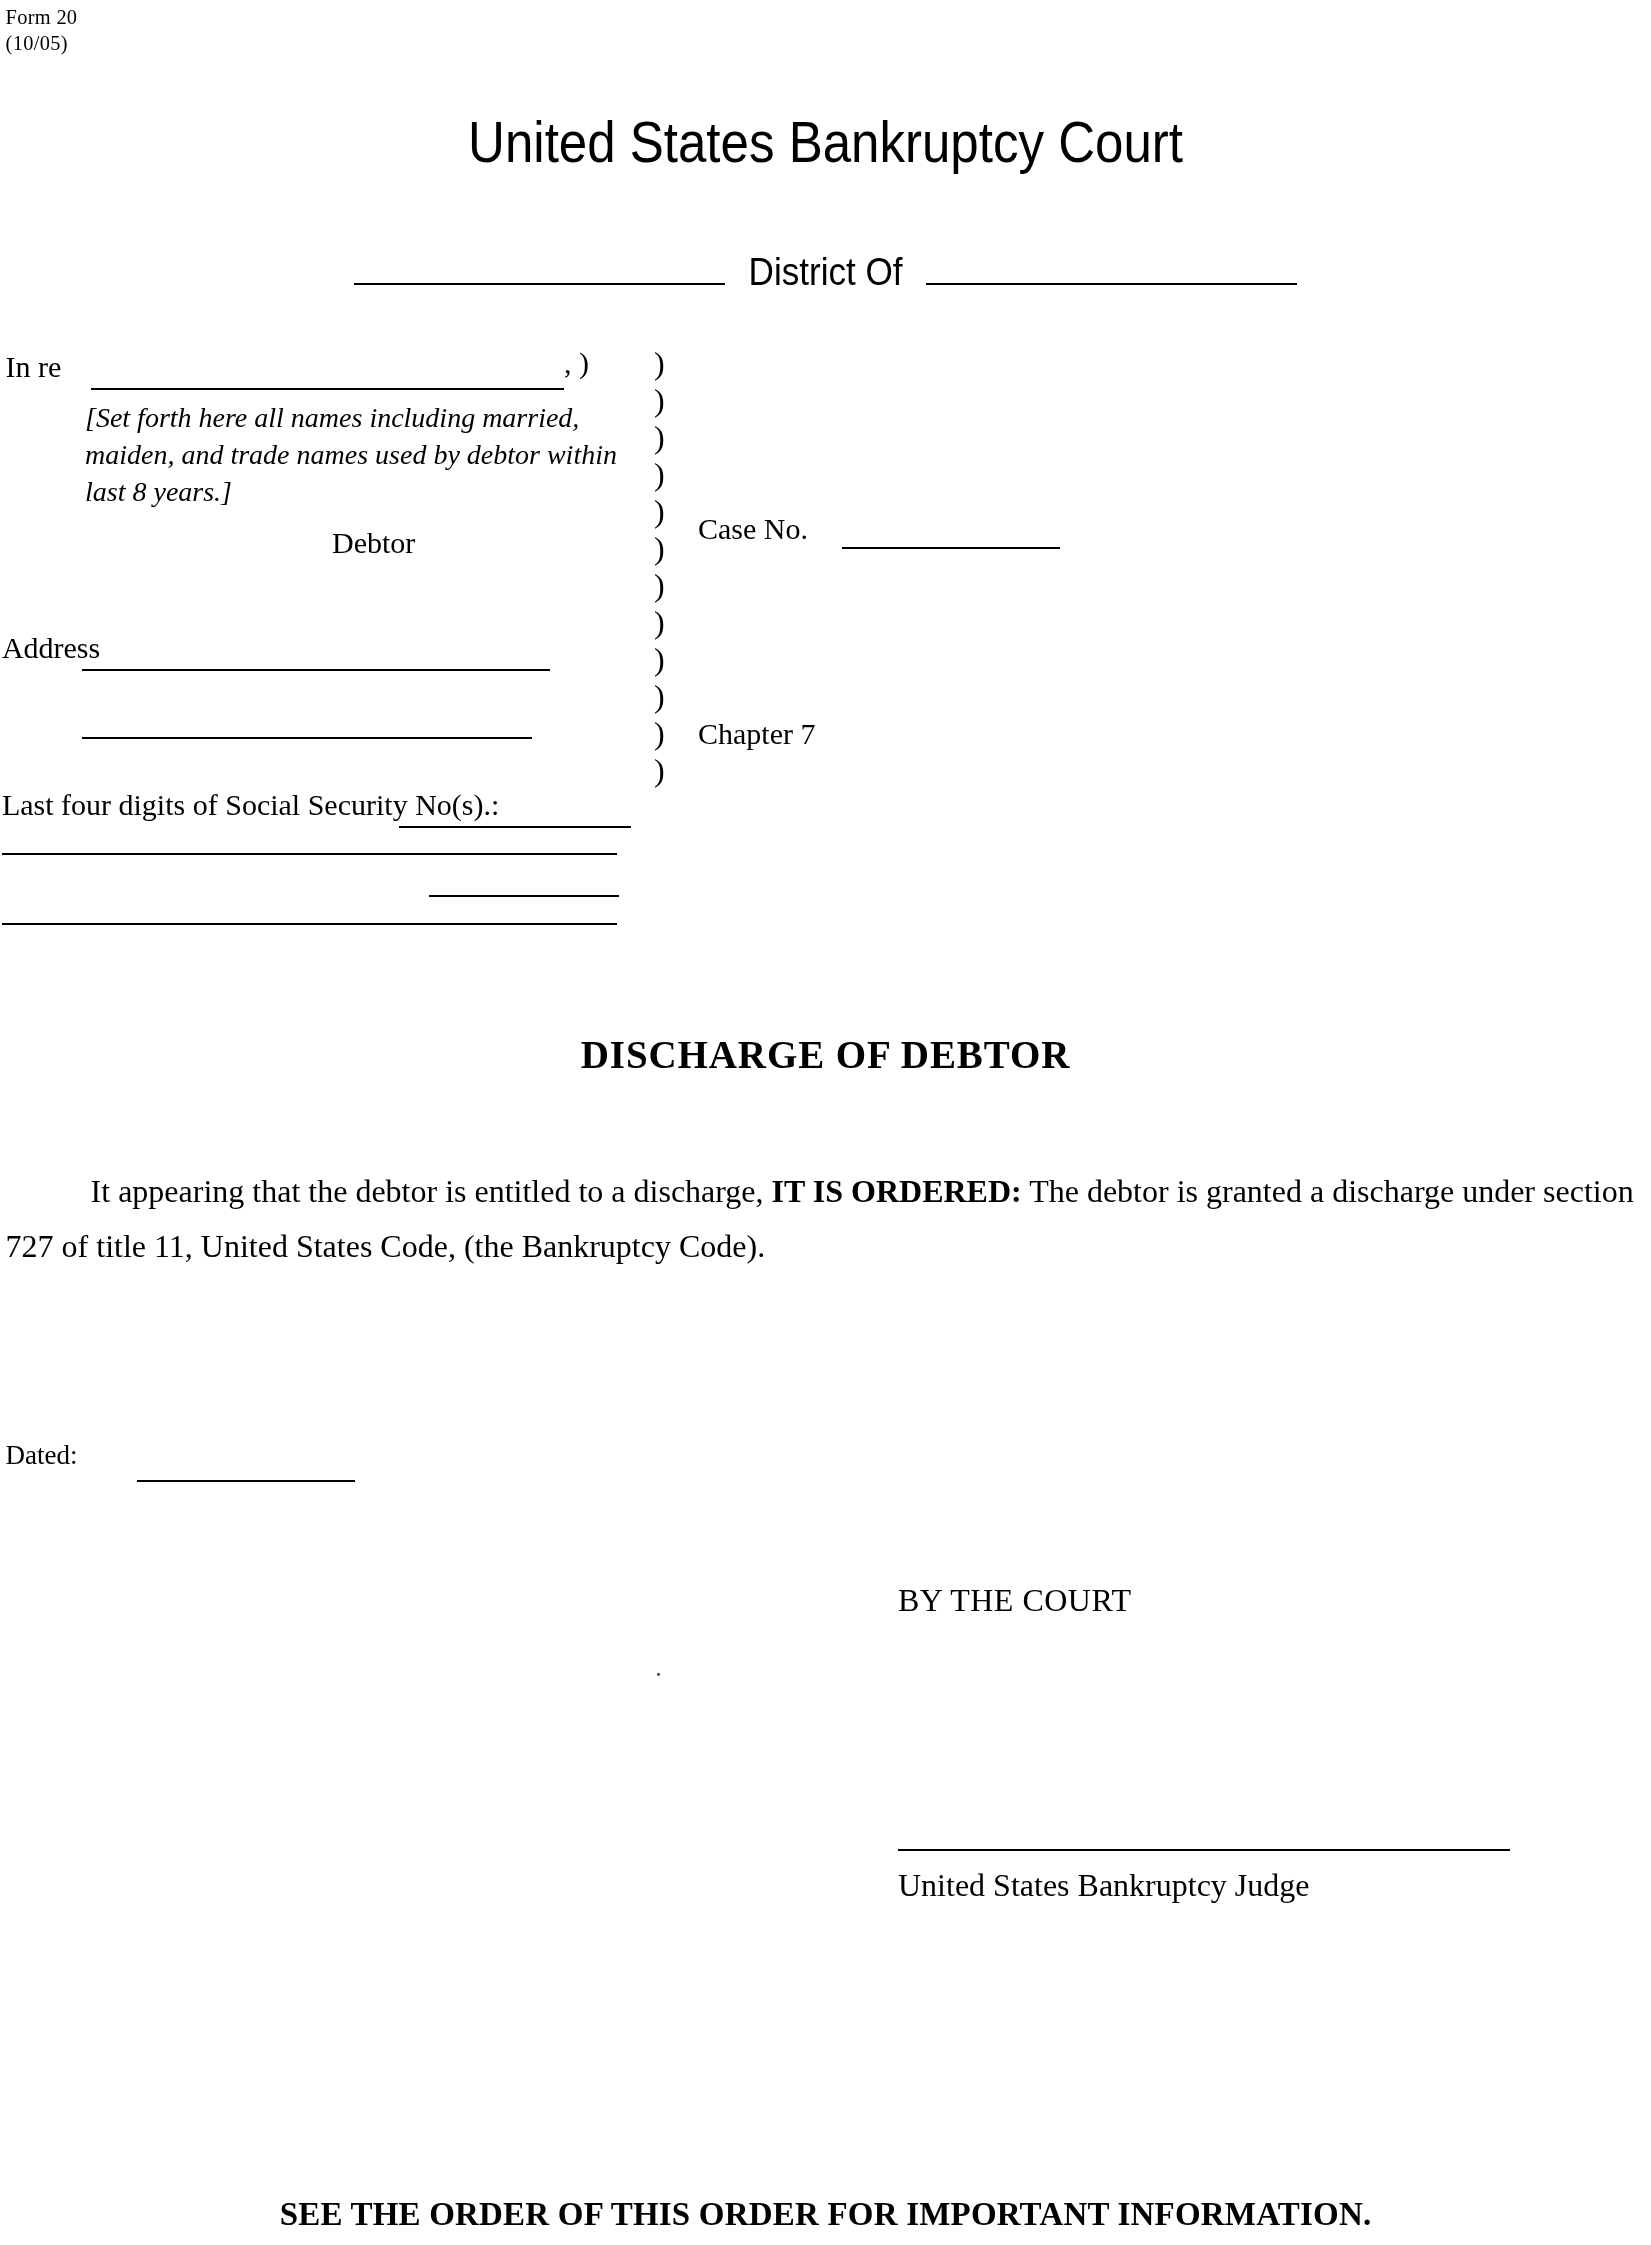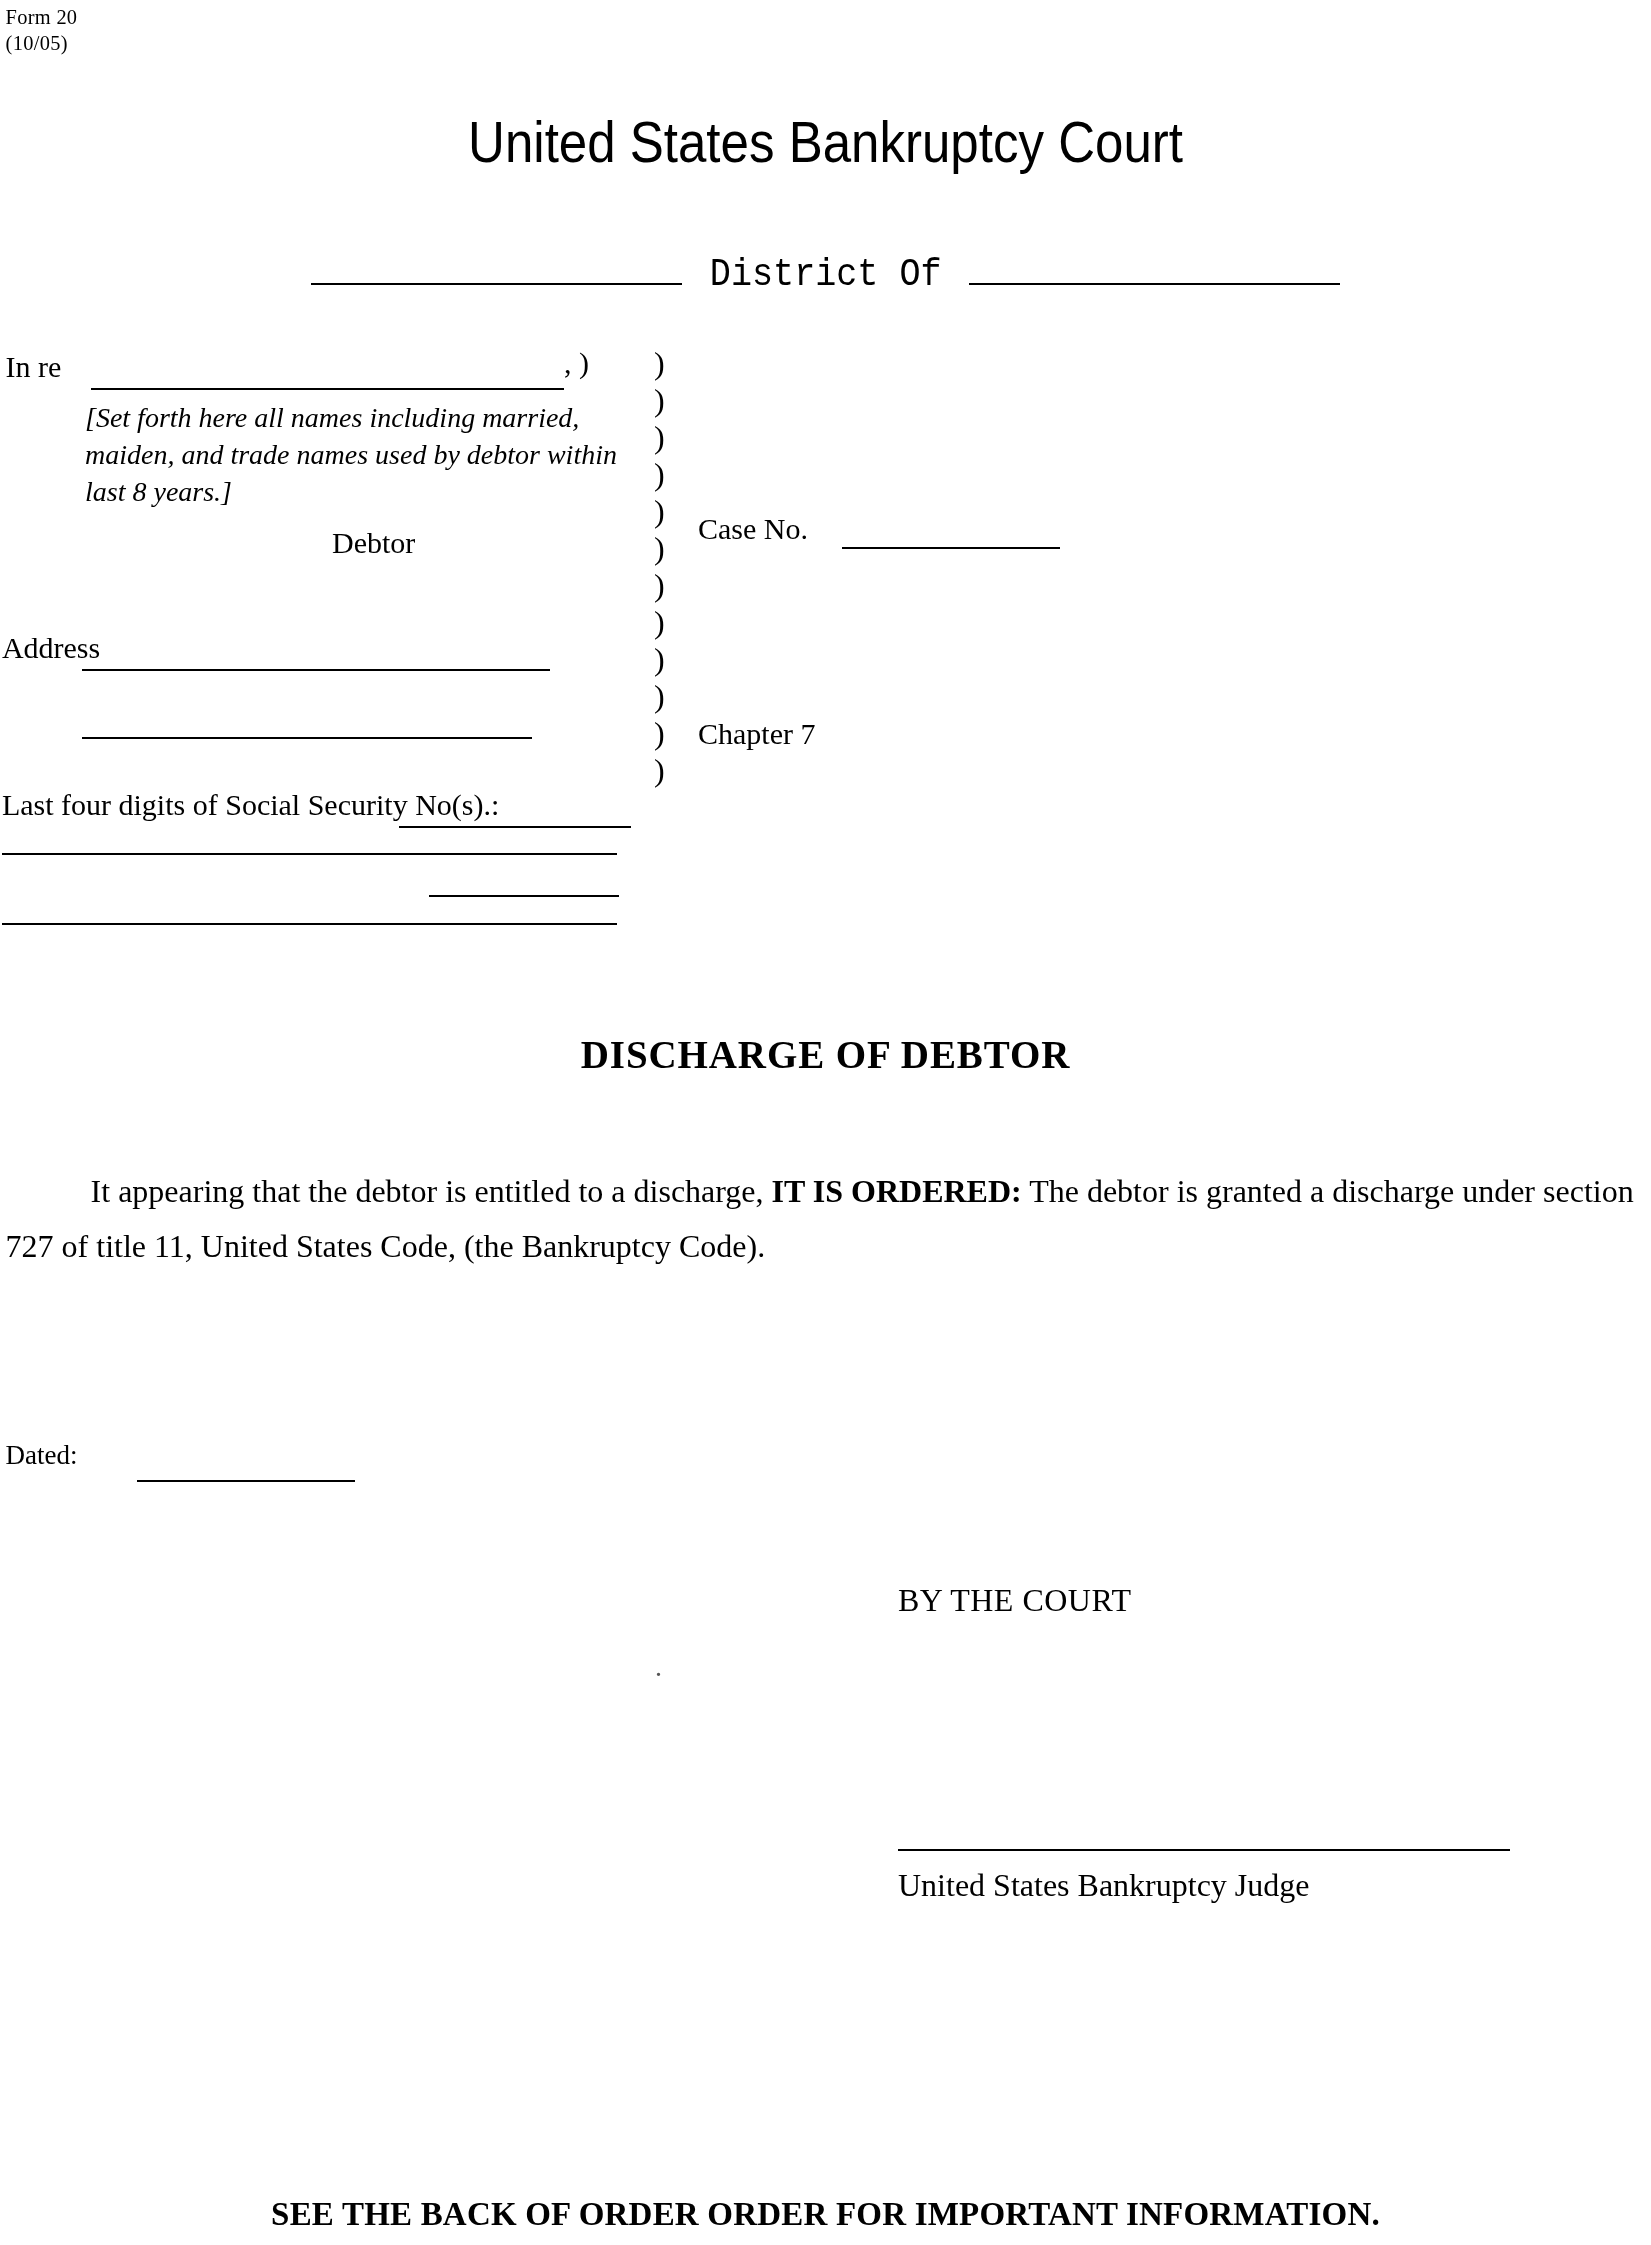--- a/index.html
+++ b/index.html
@@ -42,21 +42,21 @@
     transform: scaleX(0.88);
   }
   .district-row {
     position: absolute;
     left: 0;
     top: 246px;
     width: 1651px;
     display: flex;
     align-items: baseline;
     justify-content: center;
-    font-family: Liberation Mono, monospace;
+    font-family: Liberation Sans, sans-serif;
     font-size: 39px;
     line-height: 43px;
   }
   .district-row .blank {
     display: inline-block;
     width: 371px;
     border-bottom: 2.8px solid #000;
     height: 37px;
   }
   .district-row .dlabel {
@@ -239,16 +239,16 @@
 
   <div class="dated">Dated:</div>
   <div class="rule" style="left:137px; top:1480px; width:218px;"></div>
 
   <div class="by-court">BY THE COURT</div>
   <div class="stray-dot">.</div>
 
   <div class="rule" style="left:898px; top:1849px; width:612px;"></div>
   <div class="judge-label">United States Bankruptcy Judge</div>
 
-  <div class="footer">SEE THE BACK OF ORDER ORDER FOR IMPORTANT INFORMATION.</div>
+  <div class="footer">SEE THE ORDER OF THIS ORDER FOR IMPORTANT INFORMATION.</div>
 
 </div>
 
 
 </body></html>

